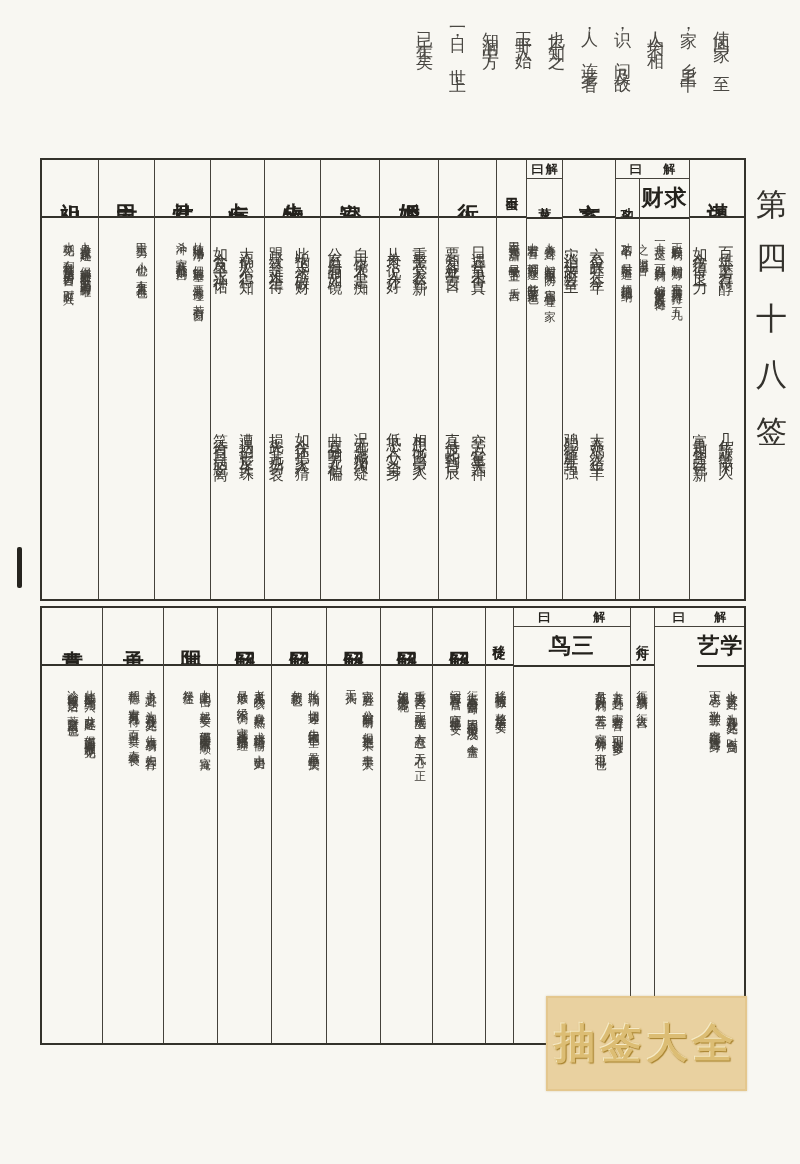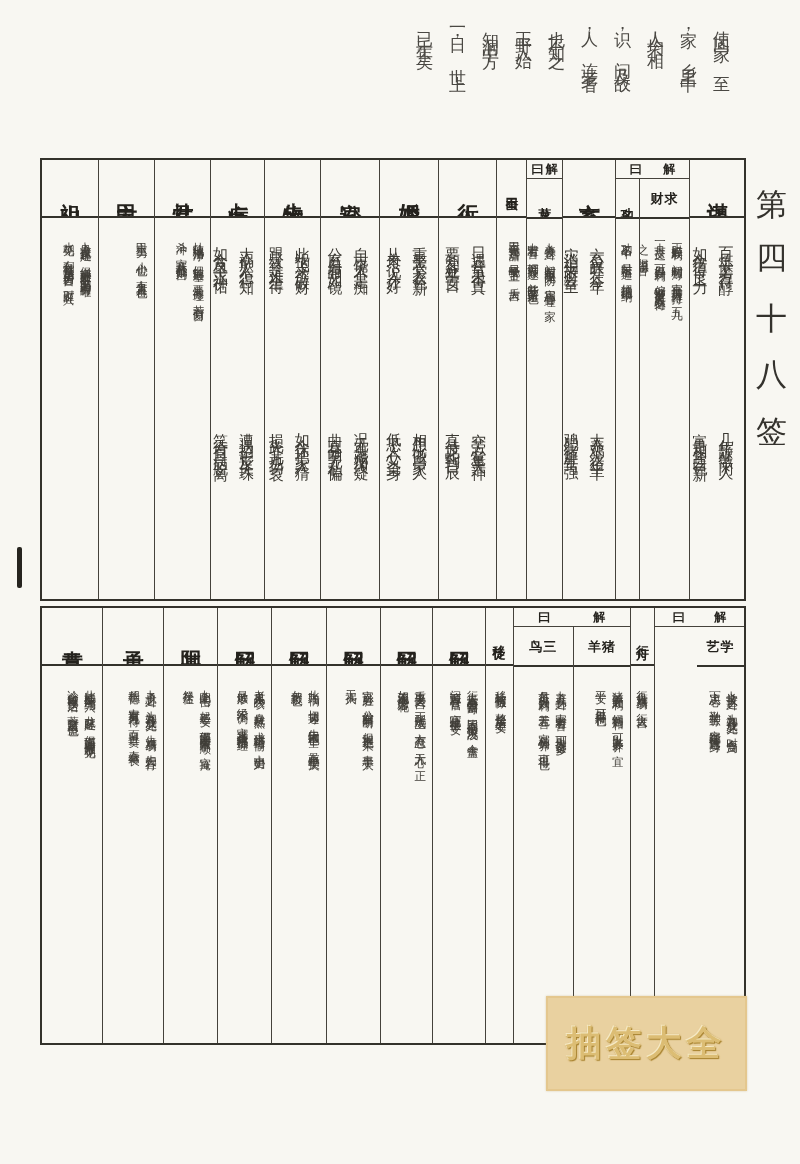--- a/index.html
+++ b/index.html
@@ -22,41 +22,41 @@
           border:2px solid #34322c;box-sizing:border-box;background:#f8f7f2;}
   .t1{top:158px;height:443px;}
   .t2{top:606px;height:439px;}
   .fcol{display:flex;flex-direction:column;min-width:0;}
   .ftable > .fcol + .fcol, .grouprow > .fcol + .fcol{border-left:1px solid #45423b;}
   .hdr{height:56px;border-bottom:2px solid #34322c;display:flex;align-items:center;
        justify-content:center;flex:none;overflow:hidden;}
   .sub .hdr, .hdr.after-mini{height:38px;}
   .hlabel{writing-mode:vertical-rl;text-orientation:upright;font-weight:bold;
           font-size:21px;letter-spacing:2px;line-height:1;color:#24221d;}
-  .hlabel.h-horiz{writing-mode:horizontal-tb;font-size:13px;letter-spacing:1px;}
+  .hlabel.h-horiz{writing-mode:horizontal-tb;font-size:22px;letter-spacing:1px;}
   .hlabel.h-small{font-size:13px;letter-spacing:1px;}
   .jieband{height:18px;border-bottom:1px solid #45423b;display:flex;align-items:center;
            justify-content:space-around;flex:none;font-size:12px;font-weight:bold;
            color:#24221d;padding:0 3px;overflow:hidden;}
   .grouprow{display:flex;flex:1;min-height:0;}
   .cellbody{flex:1;display:flex;flex-direction:column;min-height:0;overflow:hidden;}
   .vrow{writing-mode:vertical-rl;text-orientation:upright;box-sizing:border-box;overflow:hidden;}
   .vrow.small{flex:1;font-size:11.5px;letter-spacing:1.5px;color:#403e38;padding:15px 4px 6px 1px;}
   .vrow.small .vline{line-height:17px;white-space:pre-wrap;}
   .vrow.verse{flex:1;font-size:15px;letter-spacing:5.5px;color:#3a3832;padding:17px 5px 2px 1px;}
   .vrow.verse .vline{line-height:26px;white-space:pre-wrap;}
   .vrow.verse.lower{padding-top:7px;}
 
   
   .page-num{position:absolute;top:1058px;left:0;width:800px;text-align:center;
             font-size:19px;color:#45433d;font-family:"Liberation Serif",serif;}
   .watermark{position:absolute;left:546px;top:996px;width:201px;height:95px;z-index:6;
              background:#e9d1a0;display:flex;align-items:center;justify-content:center;
              box-shadow:inset 0 0 0 2px #e4c78e, 0 0 2px rgba(180,150,90,.4);}
-  .watermark span{font-size:35px;font-weight:bold;letter-spacing:5px;color:#dcbd74;
+  .watermark span{font-size:41px;font-weight:bold;letter-spacing:5px;color:#dcbd74;
              text-shadow:-1px -1px 0 #f5e9c4, 1px 1px 1px #a8832f, 0 0 2px #b9913a;}
   .ink-mark{position:absolute;left:17px;top:547px;width:5px;height:41px;
             background:#26241f;border-radius:2px;}
 </style>
 </head>
 <body>
 
 <div class="page">
   <div class="top-text">
       <div class="tline">使回家，至</div>
@@ -374,31 +374,20 @@
             <div class="hdr">
               <span class="hlabel h-horiz">鸟三</span>
             </div>
             <div class="cellbody">
               <div class="vrow small">
                 <div class="vline">卜养三鸟之卦 家中若有喜 则可大投资金多</div>
                 <div class="vline">冬月可得大财利 若无喜 宜精心饲养 也可得也</div>
               </div>
             </div>
           </div>
-          <div class="fcol sub" style="flex: 58 1 0px;">
-            <div class="hdr">
-              <span class="hlabel h-horiz">羊猪</span>
-            </div>
-            <div class="cellbody">
-              <div class="vrow small">
-                <div class="vline">猪羊养之顺利 饲料调和 可以大养多养 宜</div>
-                <div class="vline">平安 且可得厚利也</div>
-              </div>
-            </div>
-          </div>
         </div>
       </div>
       <div class="fcol" style="flex: 24 1 0px;">
         <div class="hdr">
           <span class="hlabel h-small">行舟</span>
         </div>
         <div class="cellbody">
           <div class="vrow small">
             <div class="vline">行舟先难后易 行之大吉</div>
           </div>

